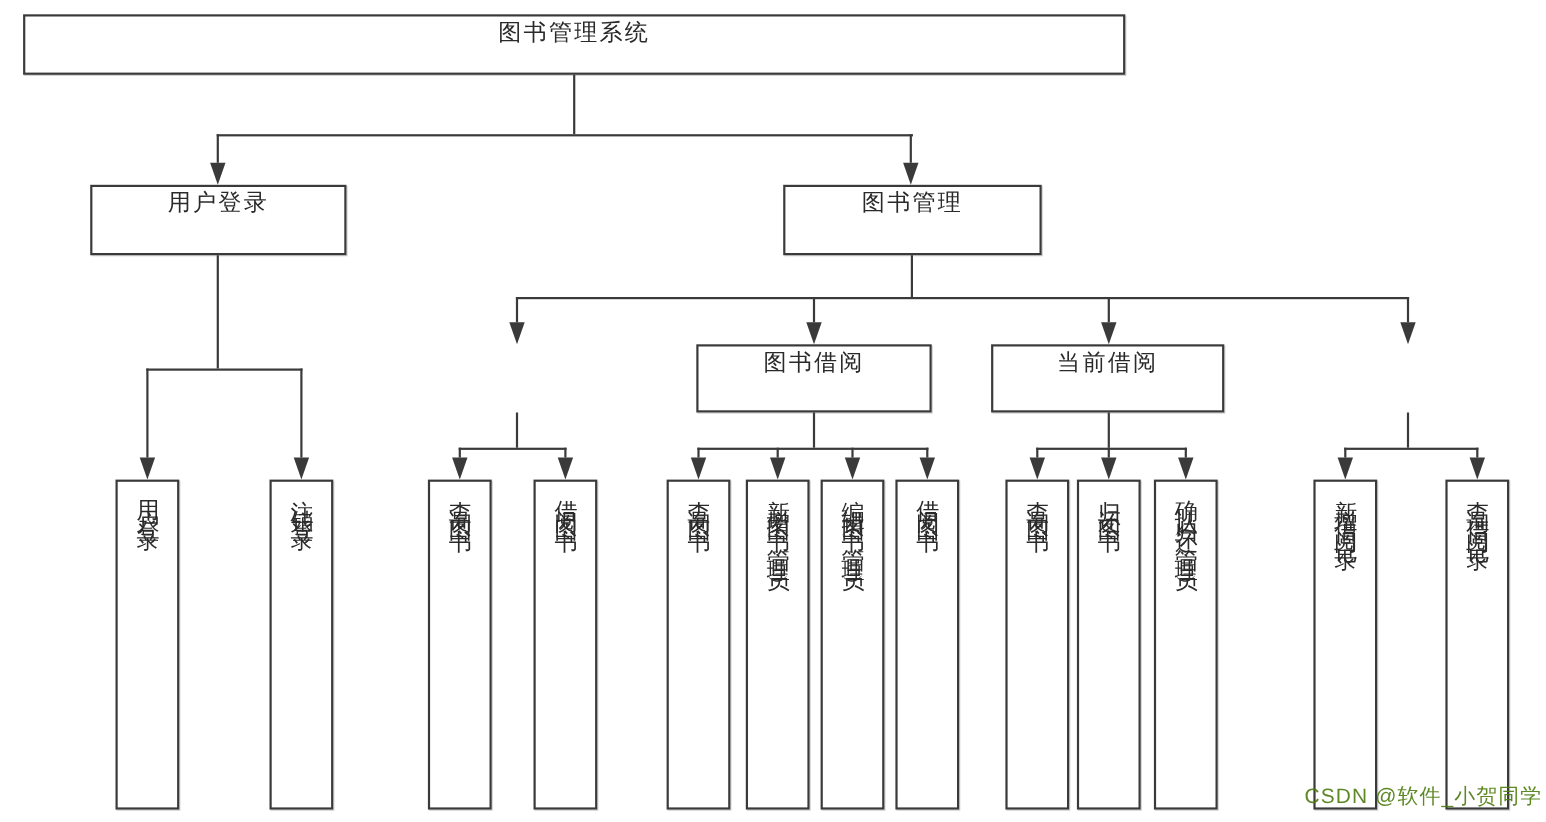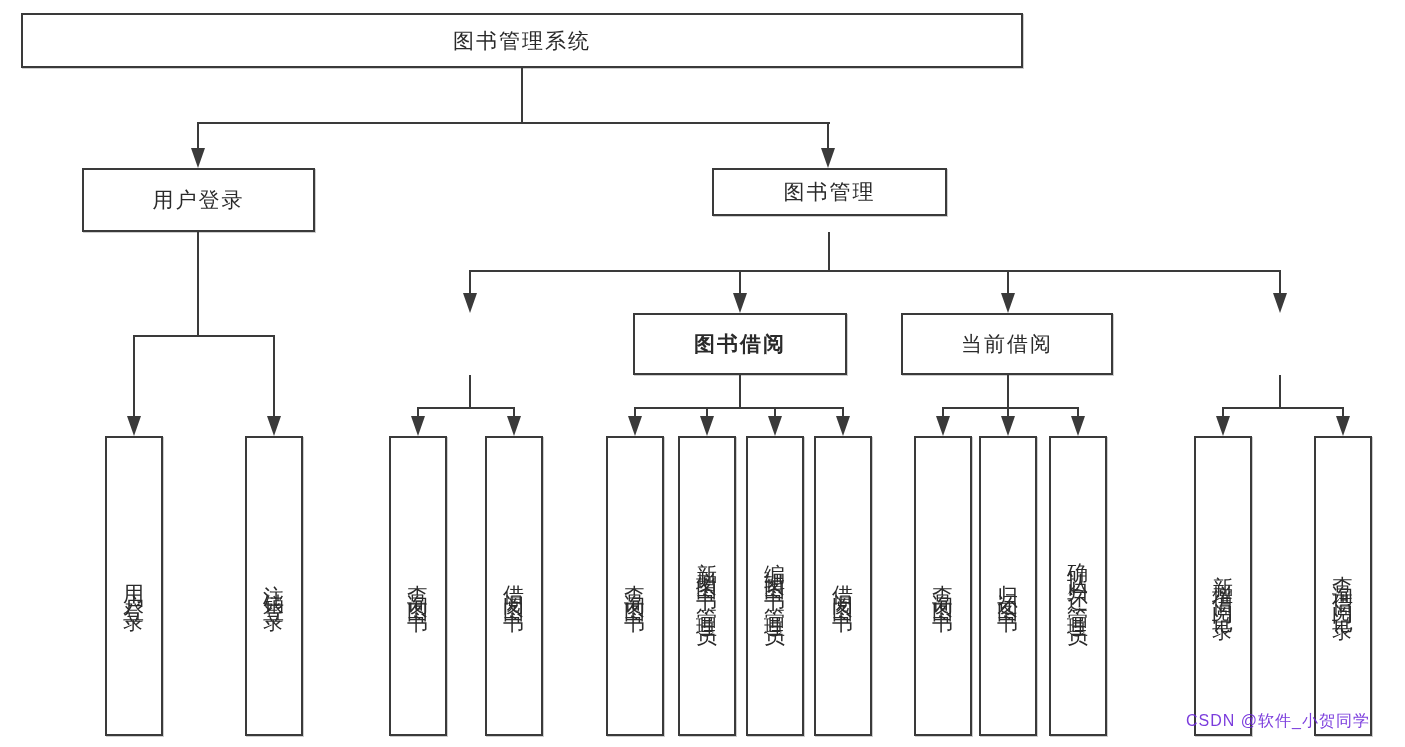--- a/index.html
+++ b/index.html
@@ -3,40 +3,40 @@
 <meta charset="utf-8">
 <style>
   html,body{margin:0;padding:0;background:#fff;}
   .canvas{
     position:relative;width:1405px;height:747px;background:#ffffff;overflow:hidden;
     font-family:"Liberation Sans","DejaVu Sans",sans-serif;color:#262626;
   }
   .box{
     position:absolute;box-sizing:border-box;background:#fff;
     border:2px solid #3a3a3a;
-    display:flex;align-items:center;justify-content:center;
+    display:flex;justify-content:center;
     font-size:21px;letter-spacing:2px;color:#2a2a2a;
     box-shadow:1px 1px 0 rgba(60,60,60,.25);
   }
   .leaf span{
     writing-mode:vertical-rl;letter-spacing:9px;line-height:1;
     font-size:21px;color:#2a2a2a;
   }
   .hline{position:absolute;height:2px;background:#3a3a3a;}
   .vline{position:absolute;width:2px;background:#3a3a3a;}
   .arrow{position:absolute;width:14px;display:flex;flex-direction:column;align-items:center;}
   .arrow .shaft{width:2px;flex:1 1 auto;background:#3a3a3a;}
   .arrow .head{
     flex:0 0 auto;width:0;height:0;
     border-left:7px solid transparent;border-right:7px solid transparent;
     border-top:20px solid #3a3a3a;
   }
   .watermark{
-    position:absolute;left:1186px;top:711px;font-size:16px;
-    color:#6d28d9;opacity:.9;letter-spacing:1px;white-space:nowrap;
+    position:absolute;left:1186px;top:711px;font-size:19px;
+    color:#4d7c0f;opacity:.9;letter-spacing:1px;white-space:nowrap;
   }
 </style>
 </head>
 <body>
 
 <div class="canvas">
 
   <div class="box" style="left:21px;top:13px;width:1002px;height:55px;">
     <span>图书管理系统</span>
   </div>
@@ -48,21 +48,21 @@
       <div class="head"></div>
     </div>
   <div class="arrow" style="left:821px;top:122px;height:46px;">
       <div class="shaft"></div>
       <div class="head"></div>
     </div>
 
   <div class="box" style="left:82px;top:168px;width:233px;height:64px;">
     <span>用户登录</span>
   </div>
-  <div class="box" style="left:712px;top:168px;width:235px;height:48px;">
+  <div class="box" style="left:712px;top:168px;width:235px;height:64px;">
     <span>图书管理</span>
   </div>
 
   <div class="vline" style="left:197px;top:232px;height:103px;"></div>
   <div class="hline" style="left:133px;top:335px;width:142px;"></div>
   <div class="arrow" style="left:127px;top:335px;height:101px;">
       <div class="shaft"></div>
       <div class="head"></div>
     </div>
   <div class="arrow" style="left:267px;top:335px;height:101px;">
@@ -82,21 +82,21 @@
     </div>
   <div class="arrow" style="left:1001px;top:270px;height:43px;">
       <div class="shaft"></div>
       <div class="head"></div>
     </div>
   <div class="arrow" style="left:1273px;top:270px;height:43px;">
       <div class="shaft"></div>
       <div class="head"></div>
     </div>
 
-  <div class="box" style="left:633px;top:313px;width:214px;height:62px;font-weight:bold;">
+  <div class="box" style="left:633px;top:313px;width:214px;height:62px;">
     <span>图书借阅</span>
   </div>
   <div class="box" style="left:901px;top:313px;width:212px;height:62px;">
     <span>当前借阅</span>
   </div>
 
   <div class="vline" style="left:469px;top:375px;height:32px;"></div>
   <div class="hline" style="left:417px;top:407px;width:98px;"></div>
   <div class="arrow" style="left:411px;top:407px;height:29px;">
       <div class="shaft"></div>

